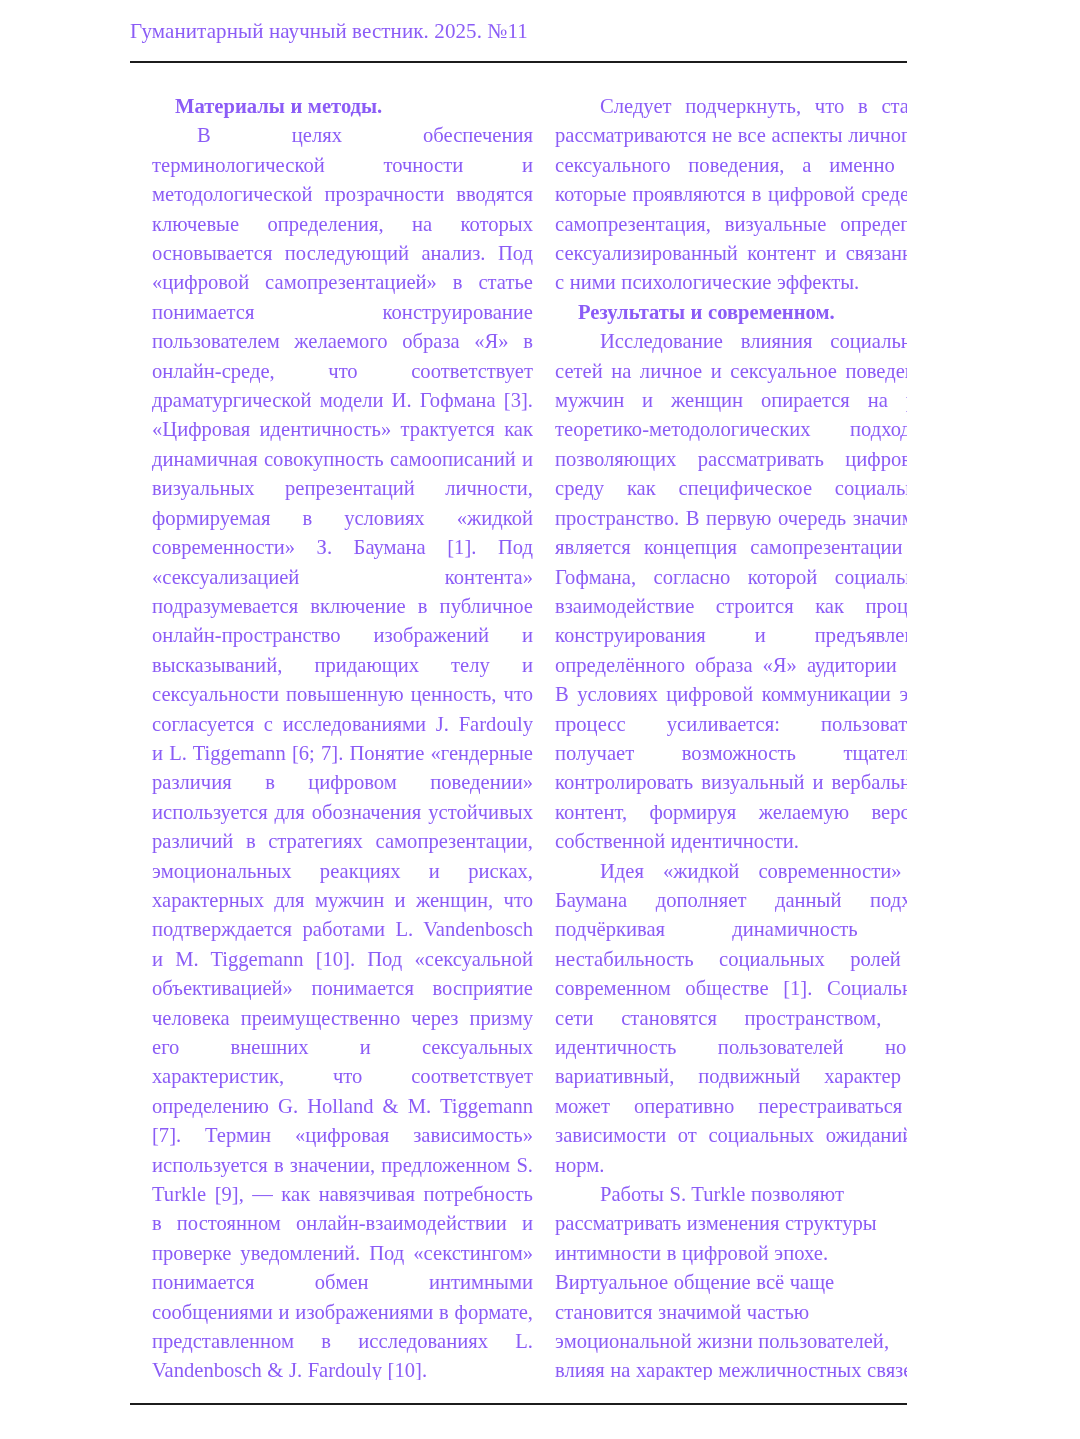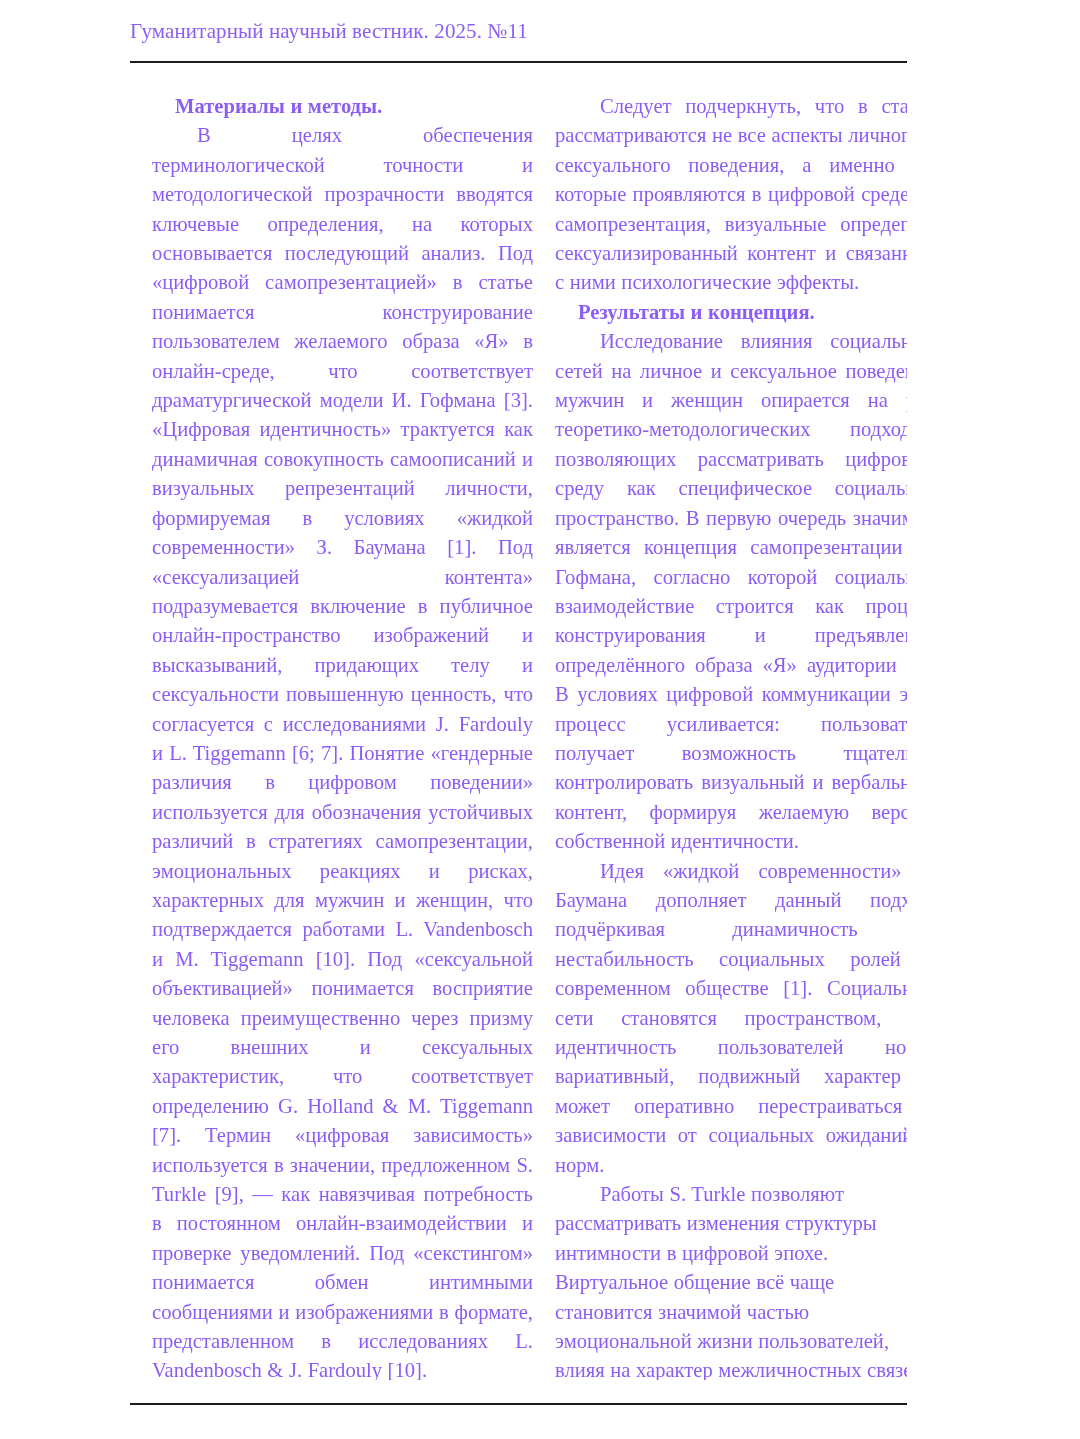--- a/index.html
+++ b/index.html
@@ -93,21 +93,21 @@
   <div class="columns">
 
     <div class="col">
       <p class="heading">Материалы и методы.</p>
       <p class="indent">В целях обеспечения терминологиче­ской точности и методологической про­зрачности вводятся ключевые определе­ния, на которых основывается последу­ющий анализ. Под «цифровой самопре­зентацией» в статье понимается констру­ирование пользователем желаемого обра­за «Я» в онлайн-среде, что соответствует драматургической модели И. Гофмана [3]. «Цифровая идентичность» трактуется как динамичная совокупность самоопи­саний и визуальных репрезентаций лич­ности, формируемая в условиях «жидкой современности» З. Баумана [1]. Под «сек­суализацией контента» подразумевается включение в публичное онлайн-пространство изображений и высказыва­ний, придающих телу и сексуальности повышенную ценность, что согласуется с исследованиями J. Fardouly и L. Tiggemann [6; 7]. Понятие «гендерные различия в цифровом поведении» ис­пользуется для обозначения устойчивых различий в стратегиях самопрезентации, эмоциональных реакциях и рисках, ха­рактерных для мужчин и женщин, что подтверждается работами L. Vandenbosch и M. Tiggemann [10]. Под «сексуальной объективацией» понимается восприятие человека преимущественно через призму его внешних и сексуальных характери­стик, что соответствует определению G. Holland &amp; M. Tiggemann [7]. Термин «цифровая зависимость» используется в значении, предложенном S. Turkle [9], — как навязчивая потребность в постоянном онлайн-взаимодействии и проверке уве­домлений. Под «секстингом» понимается обмен интимными сообщениями и изоб­ражениями в формате, представленном в исследованиях L. Vandenbosch &amp; J. Fardouly [10].</p>
       <p class="indent last-loose">Для структурирования рисков и ген­дерных особенностей цифрового поведе­ния использован междисциплинарный подход, включающий: драматургическую концепцию самопрезентации И. Гофмана [3]; идеи З. Баумана о «жидкой» природе социальных ролей [1]; исследования S. Turkle, посвящённые трансформации ин-</p>
     </div>
 
     <div class="col">
       <p class="indent">Следует подчеркнуть, что в статье рассматриваются не все аспекты личного и сексуального поведения, а именно те, которые проявляются в цифровой среде — самопрезентация, визуальные опреде­гии, сексуализированный контент и свя­занные с ними психологические эффек­ты.</p>
-      <p class="heading">Результаты и концепция.</p>
+      <p class="heading">Результаты и современном.</p>
       <p class="indent">Исследование влияния социальных сетей на личное и сексуальное поведение мужчин и женщин опирается на ряд тео­ретико-методологических подходов, поз­воляющих рассматривать цифровую сре­ду как специфическое социальное про­странство. В первую очередь значимой является концепция самопрезентации И. Гофмана, согласно которой социальное взаимодействие строится как процесс конструирования и предъявления опреде­лённого образа «Я» аудитории [2]. В условиях цифровой коммуникации этот процесс усиливается: пользователь полу­чает возможность тщательно контроли­ровать визуальный и вербальный кон­тент, формируя желаемую версию соб­ственной идентичности.</p>
       <p class="indent">Идея «жидкой современности» З. Ба­умана дополняет данный подход, подчёр­кивая динамичность и нестабильность социальных ролей в современном обще­стве [1]. Социальные сети становятся пространством, где идентичность пользо­вателей носит вариативный, подвижный характер и может оперативно перестраи­ваться в зависимости от социальных ожиданий и норм.</p>
       <p class="indent last-loose">Работы S. Turkle позволяют рассмат­ривать изменения структуры интимности в цифровой эпохе. Виртуальное общение всё чаще становится значимой частью эмоциональной жизни пользователей, влияя на характер межличностных связей и способы самораскрытия [9]. Социаль­ные сети, будучи пространством массо­вой коммуникации, активно участвуют в</p>
     </div>
 
   </div>
 
   <div class="rule rule-bottom"></div>
 
 </div>

